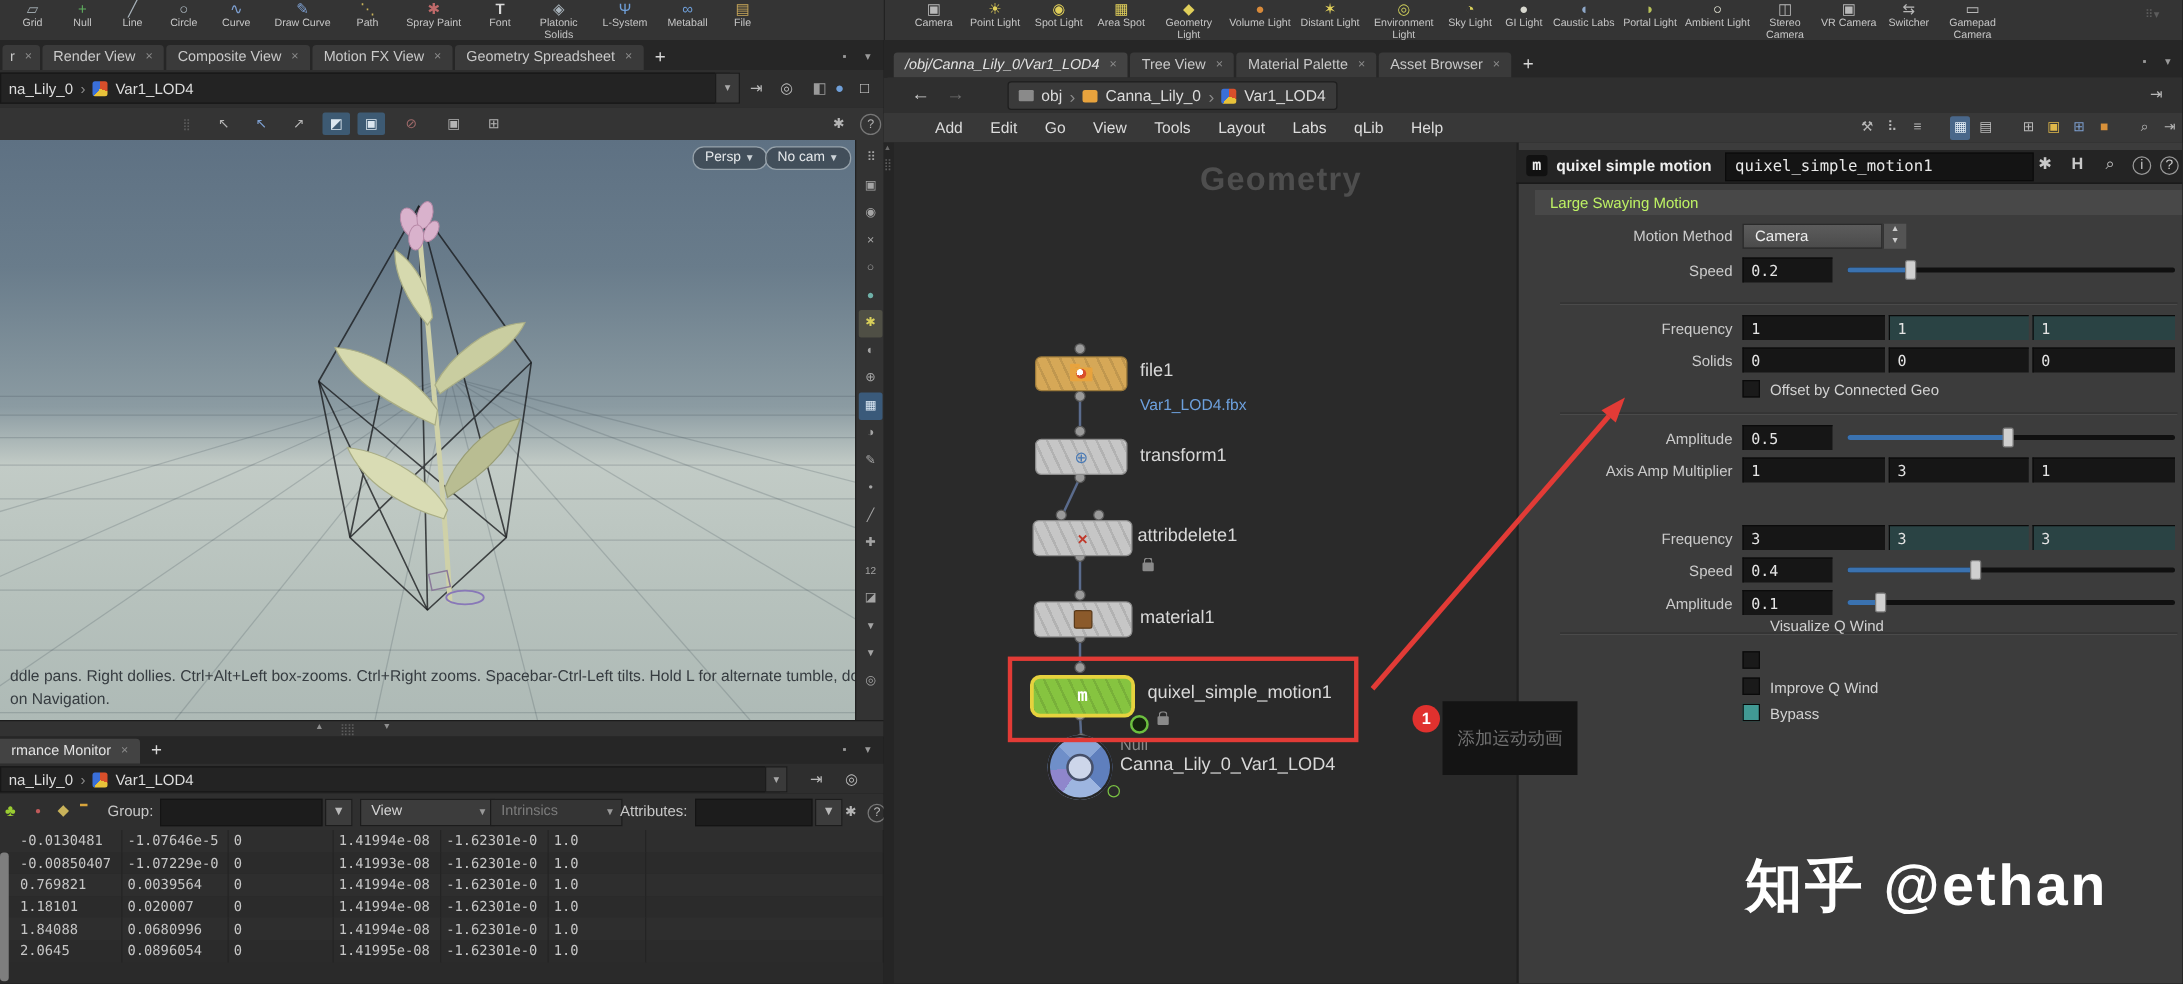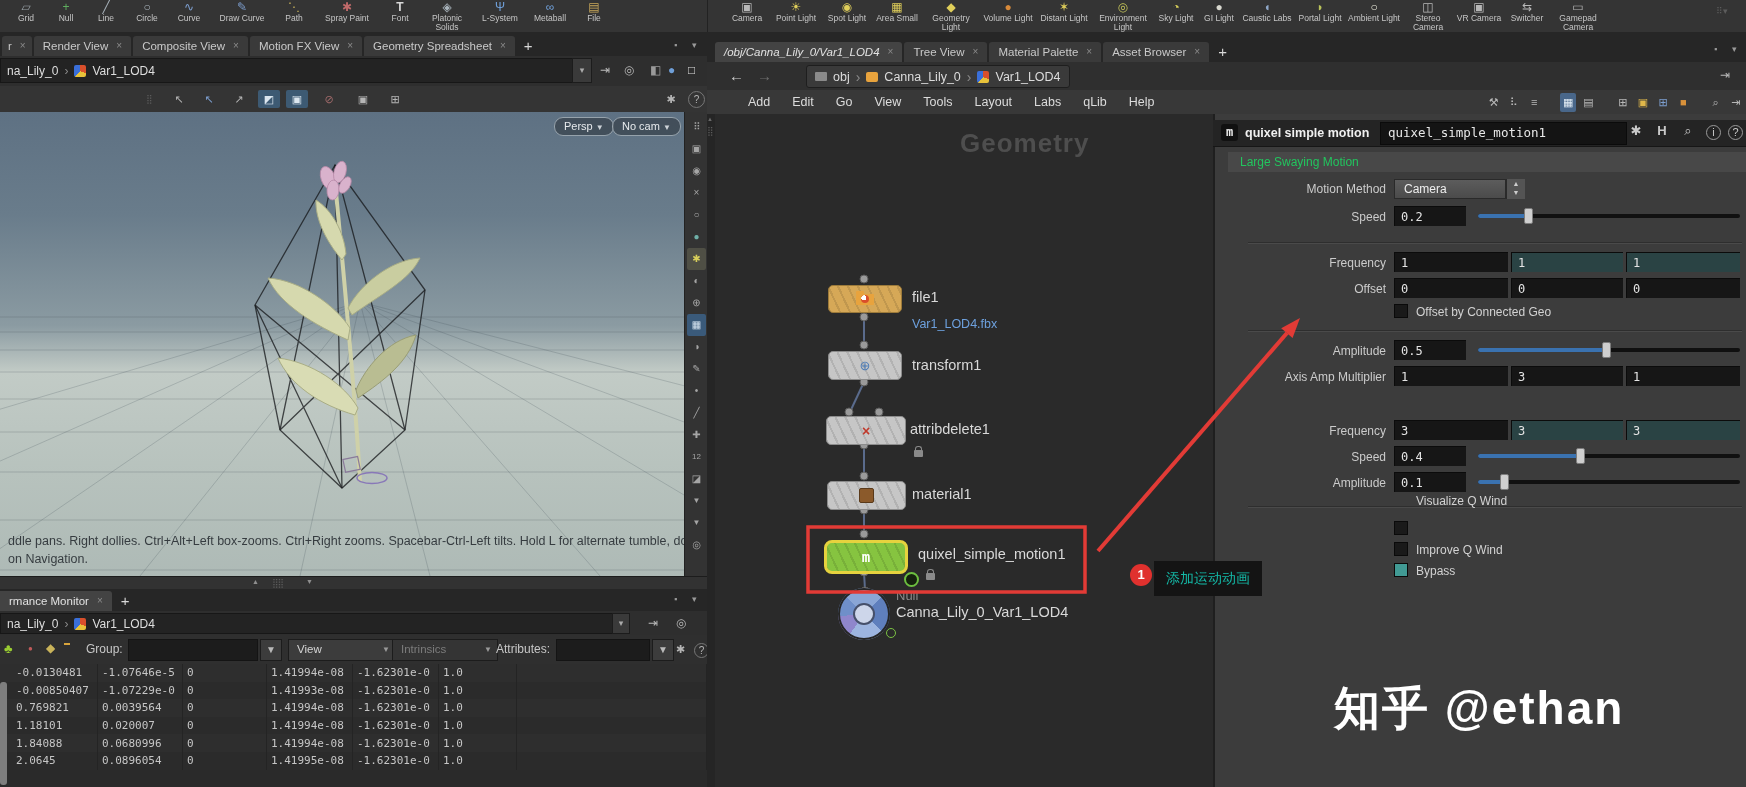--- a/index.html
+++ b/index.html
@@ -84,41 +84,41 @@
   .nullnode{position:absolute;left:838px;top:588px;width:52px;height:52px;border-radius:50%;
      background:conic-gradient(#8aa6d6 0 45deg,#5f7fbd 45deg 135deg,#9db5e0 135deg 215deg,#8f86cc 215deg 265deg,#6f8fc9 265deg 315deg,#8aa6d6 315deg);
      box-shadow:inset 0 0 0 2px #262626}
   .nullnode:after{content:"";position:absolute;left:15px;top:15px;width:22px;height:22px;border-radius:50%;background:#cdd6ea;border:2px solid #46506a;box-sizing:border-box}
   
   .parampane{left:1213px;top:114px;width:533px;height:673px;background:#3c3c3c;border-left:2px solid #1f1f1f}
   .phead{position:absolute;left:1213px;top:120px;width:533px;height:26px;background:#242424;border-bottom:1px solid #161616}
   .ptype{position:absolute;font-size:12.5px;font-weight:bold;color:#f0f0f0}
   .pname{position:absolute;background:#141414;border:1px solid #0b0b0b;color:#e8e8e8;font-family:"DejaVu Sans Mono",monospace;font-size:12.5px;line-height:20px;padding-left:7px}
   .hic{position:absolute;color:#c9c9c9;font-size:13px;top:3px;width:20px;text-align:center}
-  .sect{position:absolute;left:1228px;width:518px;height:20px;background:#484848;font-size:12px;color:#22c55e;line-height:20px;padding-left:12px;box-sizing:border-box}
+  .sect{position:absolute;left:1228px;width:518px;height:20px;background:#484848;font-size:12px;color:#bef264;line-height:20px;padding-left:12px;box-sizing:border-box}
   .pl{position:absolute;left:1213px;width:173px;text-align:right;color:#cbcbcb;font-size:12px}
   .pf{position:absolute;height:20px;background:#161616;border-top:1px solid #0b0b0b;border-left:1px solid #0b0b0b;
       font-family:"DejaVu Sans Mono",monospace;font-size:12px;color:#e4e4e4;line-height:20px;padding-left:6px;box-sizing:border-box}
   .pf.teal{background:#2a4344}
   .psep{position:absolute;left:1248px;width:494px;height:1px;background:#2e2e2e;border-bottom:1px solid #4a4a4a}
   .track{position:absolute;height:4px;background:#101010;border-radius:2px}
   .fill{position:absolute;height:4px;background:#3a72b0;border-radius:2px}
   .handle{position:absolute;width:9px;height:16px;background:#cfcfcf;border:1px solid #7d7d7d;border-radius:2px;box-sizing:border-box}
   .ddown{position:absolute;height:20px;background:linear-gradient(#5c5c5c,#4b4b4b);border:1px solid #2a2a2a;color:#eee;font-size:12px;line-height:19px;padding-left:9px;box-sizing:border-box}
   .spin{position:absolute;width:18px;height:20px;background:#545454;border-left:1px solid #2a2a2a;color:#ccc;font-size:7px;text-align:center;line-height:9px}
   .cb{position:absolute;width:14px;height:14px;background:#1a1a1a;border:1px solid #0a0a0a;box-sizing:border-box}
   .cb.on{background:#419a94}
   .cblab{position:absolute;color:#d2d2d2;font-size:12px}
   
   .annsvg{left:0;top:0;width:1746px;height:787px;pointer-events:none;z-index:50}
   .badge{left:1130px;top:564px;width:22px;height:22px;border-radius:50%;background:#e0312e;color:#fff;
          font-size:13px;font-weight:bold;text-align:center;line-height:22px;z-index:55}
-  .tooltip{left:1154px;top:561px;height:27px;line-height:27px;background:#141414;color:#14b8a6;
-           font-size:14px;padding:4px 12px;z-index:55;white-space:nowrap}
-  .sitewm{left:1334px;top:678px;font-size:46px;font-weight:bold;color:#fff;letter-spacing:2px;z-index:60;white-space:nowrap}
+  .tooltip{left:1154px;top:561px;height:27px;line-height:27px;background:#141414;color:#737373;
+           font-size:14px;padding:16px 12px;z-index:55;white-space:nowrap}
+  .sitewm{left:1396px;top:678px;font-size:46px;font-weight:bold;color:#fff;letter-spacing:2px;z-index:60;white-space:nowrap}
   .conn{fill:#9a9a9a;stroke:#5a5a5a}
   .wire{stroke:#5a6b8c;stroke-width:2;fill:none}
   .folderic{width:18px;height:11px;background:#e8a33d;border-radius:1px;position:relative}
   .folderic:before{content:"";position:absolute;left:0;top:-3px;width:8px;height:3px;background:#e8a33d;border-radius:1px 1px 0 0}
   .folderic:after{content:"";position:absolute;left:5px;top:1px;width:8px;height:8px;border-radius:50%;background:radial-gradient(circle at 35% 35%,#fff 0 35%,#d94f2b 36% 100%)}
   .mfold{width:13px;height:9px;background:#d8a43c;border-radius:1px;position:relative}
   .mfold:before{content:"";position:absolute;left:0;top:-2px;width:6px;height:2px;background:#d8a43c}
 </style>
 </head>
 <body>
@@ -188,21 +188,21 @@
     <div class="shelf-item" style="width:52px">
         <span class="si" style="color:#e0cf5a">☀</span>
         <span>Point Light</span>
       </div>
     <div class="shelf-item" style="width:50px">
         <span class="si" style="color:#e0cf5a">◉</span>
         <span>Spot Light</span>
       </div>
     <div class="shelf-item" style="width:50px">
         <span class="si" style="color:#e0cf5a">▦</span>
-        <span>Area Small</span>
+        <span>Area Spot</span>
       </div>
     <div class="shelf-item" style="width:58px">
         <span class="si" style="color:#e0cf5a">◆</span>
         <span>Geometry Light</span>
       </div>
     <div class="shelf-item" style="width:56px">
         <span class="si" style="color:#d88a3a">●</span>
         <span>Volume Light</span>
       </div>
     <div class="shelf-item" style="width:56px">
@@ -632,21 +632,21 @@
   <div class="fill" style="left:1478px;top:214px;width:50px"></div>
   <div class="handle" style="left:1524px;top:208px"></div>
 
   <div class="psep" style="top:242px"></div>
 
   <div class="pl" style="top:256px">Frequency</div>
   <div class="pf" style="left:1394px;top:252px;width:114px">1</div>
   <div class="pf teal" style="left:1511px;top:252px;width:112px">1</div>
   <div class="pf teal" style="left:1626px;top:252px;width:114px">1</div>
 
-  <div class="pl" style="top:282px">Offset</div>
+  <div class="pl" style="top:282px">Solids</div>
   <div class="pf" style="left:1394px;top:278px;width:114px">0</div>
   <div class="pf" style="left:1511px;top:278px;width:112px">0</div>
   <div class="pf" style="left:1626px;top:278px;width:114px">0</div>
 
   <div class="cb" style="left:1394px;top:304px"></div>
   <div class="cblab" style="left:1416px;top:305px">Offset by Connected Geo</div>
 
   <div class="psep" style="top:330px"></div>
 
   <div class="pl" style="top:344px">Amplitude</div>

